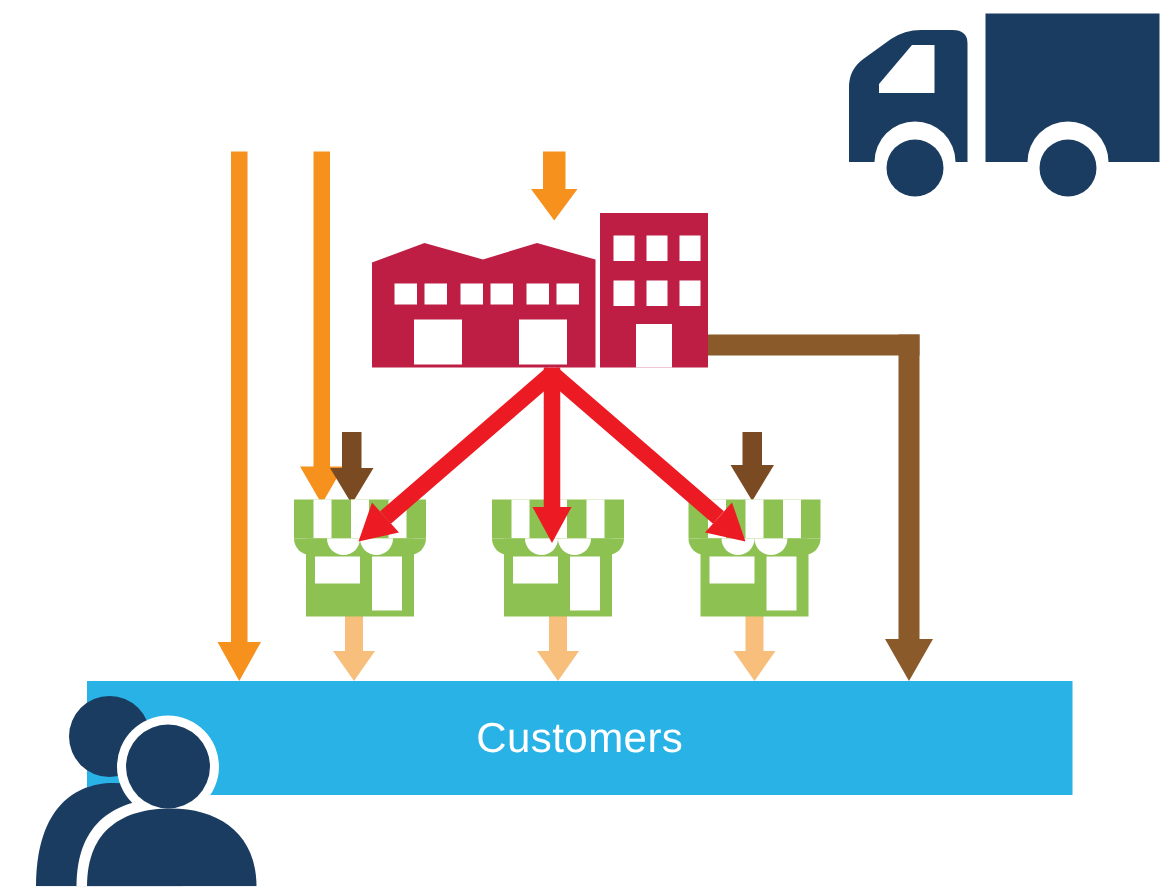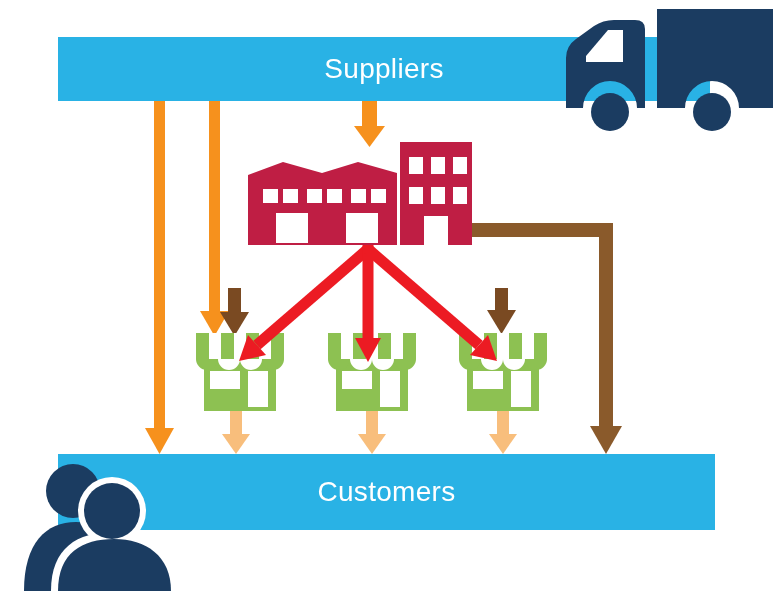--- a/index.html
+++ b/index.html
@@ -28,23 +28,20 @@
   .f-orange{fill:var(--orange);}
   .f-peach{fill:var(--peach);}
   .f-brown{fill:var(--brown);}
   .f-brownline{fill:var(--brown-light);}
 </style>
 </head>
 <body>
 
 <div class="stage">
 
-  <div class="banner banner-suppliers">
-    <span class="banner-label">Suppliers</span>
-  </div>
 
   <div class="banner banner-customers">
     <span class="banner-label">Customers</span>
   </div>
 
   <svg class="art" width="776" height="591" viewBox="0 0 776 591">
 
     <defs>
       <g id="store">
         <rect class="f-green" x="0" y="0" width="88" height="26"></rect>

